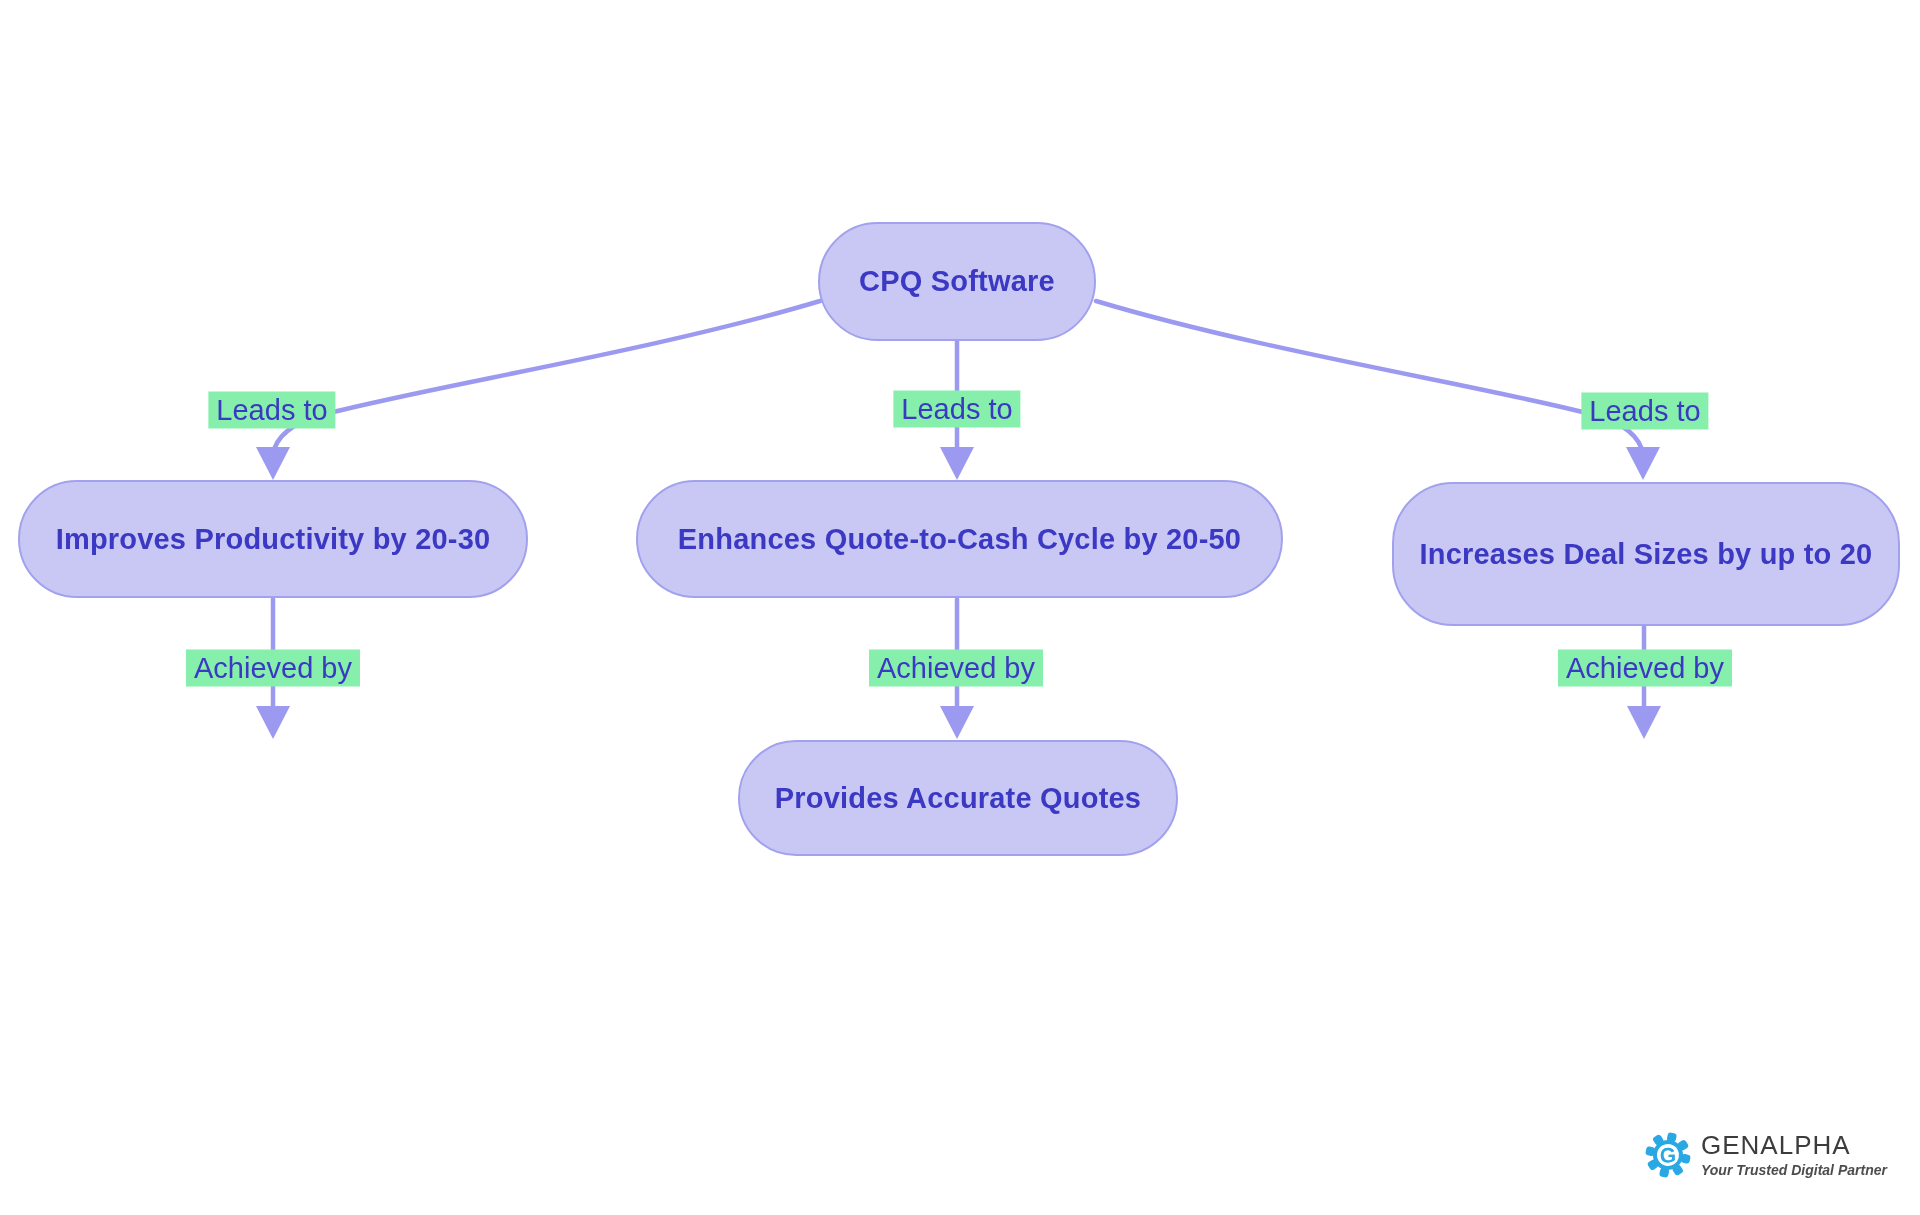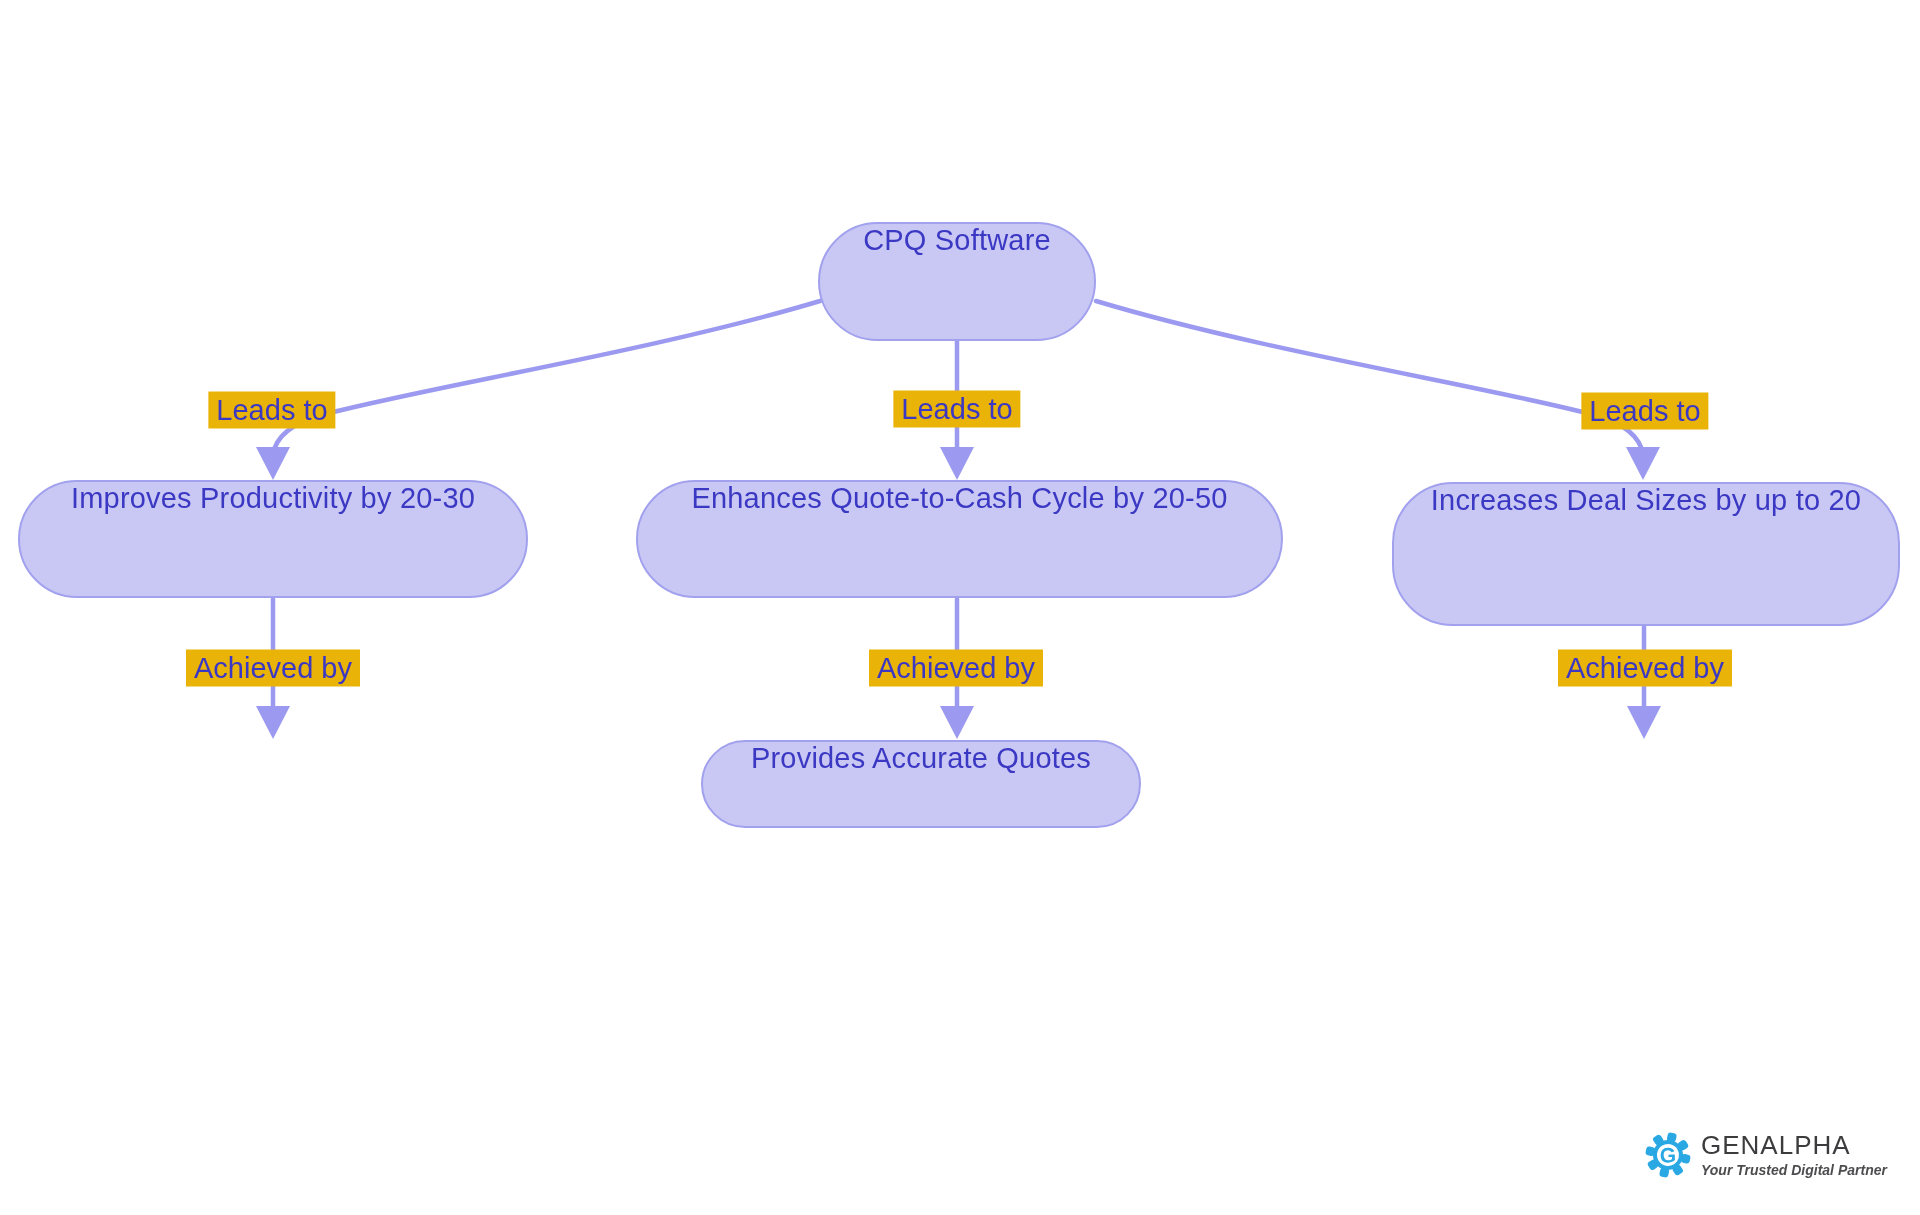--- a/index.html
+++ b/index.html
@@ -16,31 +16,33 @@
     left: 0; top: 0;
     width: 1920px; height: 1215px;
     pointer-events: none;
   }
   .node {
     position: absolute;
     background: #c9c8f5;
     border: 2px solid #a2a1ee;
     border-radius: 61px;
     display: flex;
+    align-items: center;
     justify-content: center;
     box-sizing: border-box;
     color: #3b38c3;
     font-size: 29px;
     letter-spacing: 0.2px;
     text-align: center;
+    font-weight: bold;
   }
   .edge-label {
     position: absolute;
     transform: translate(-50%, -50%);
-    background: #eab308;
+    background: #86efac;
     color: #3b38c3;
     font-size: 29px;
     padding: 2px 8px;
     white-space: nowrap;
   }
   .logo {
     position: absolute;
     left: 1644px;
     top: 1131px;
     display: flex;
@@ -93,21 +95,21 @@
   <div class="node" style="left:18px; top:480px; width:510px; height:118px;">
     <span>Improves Productivity by 20-30</span>
   </div>
   <div class="node" style="left:636px; top:480px; width:647px; height:118px;">
     <span>Enhances Quote-to-Cash Cycle by 20-50</span>
   </div>
   <div class="node" style="left:1392px; top:482px; width:508px; height:144px;">
     <span>Increases Deal Sizes by up to 20</span>
   </div>
 
-  <div class="node" style="left:701px; top:740px; width:440px; height:88px;">
+  <div class="node" style="left:738px; top:740px; width:440px; height:116px;">
     <span>Provides Accurate Quotes</span>
   </div>
 
   <span class="edge-label" style="left:272px; top:410px;">Leads to</span>
   <span class="edge-label" style="left:957px; top:409px;">Leads to</span>
   <span class="edge-label" style="left:1645px; top:411px;">Leads to</span>
   <span class="edge-label" style="left:273px; top:668px;">Achieved by</span>
   <span class="edge-label" style="left:956px; top:668px;">Achieved by</span>
   <span class="edge-label" style="left:1645px; top:668px;">Achieved by</span>
 

